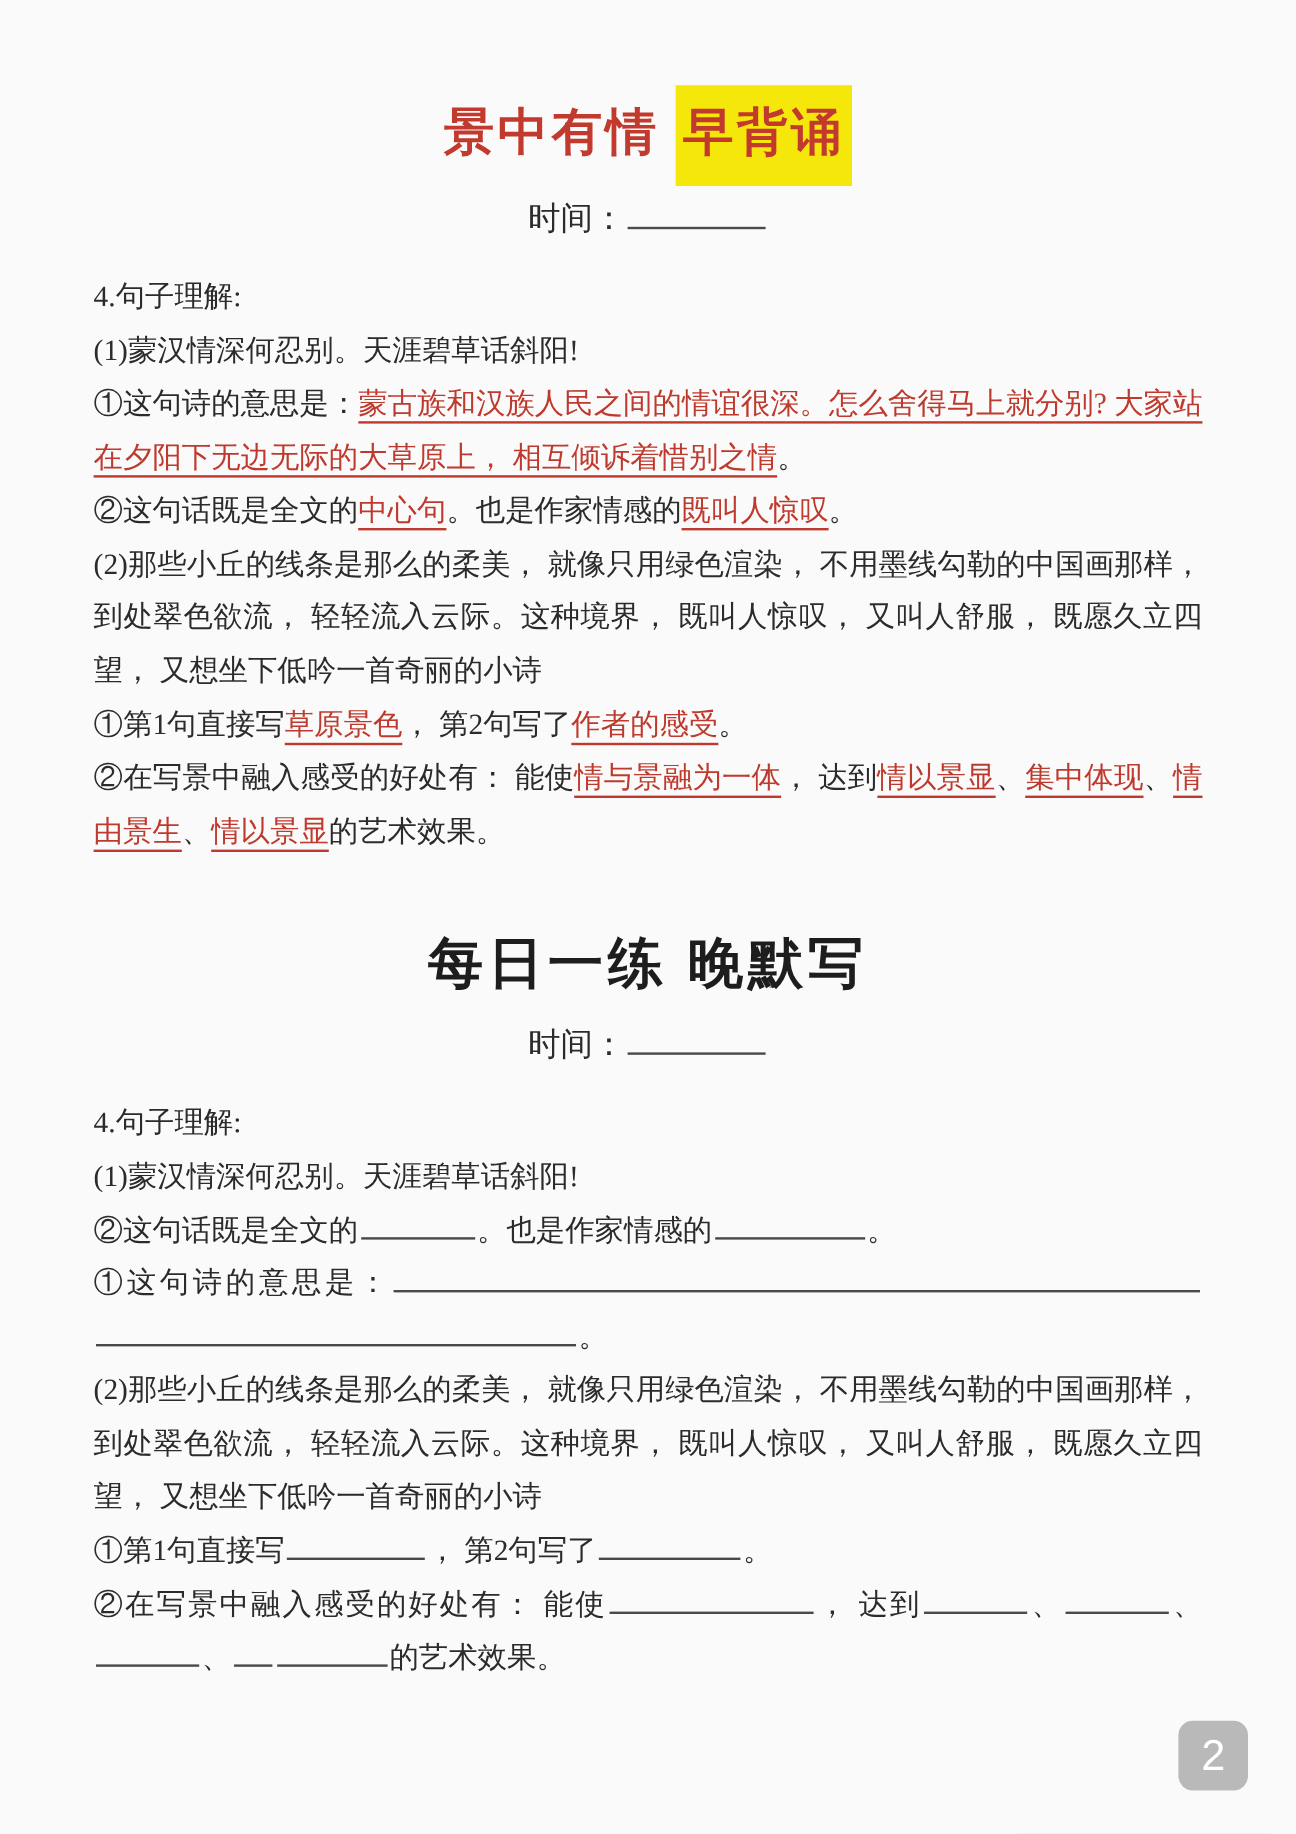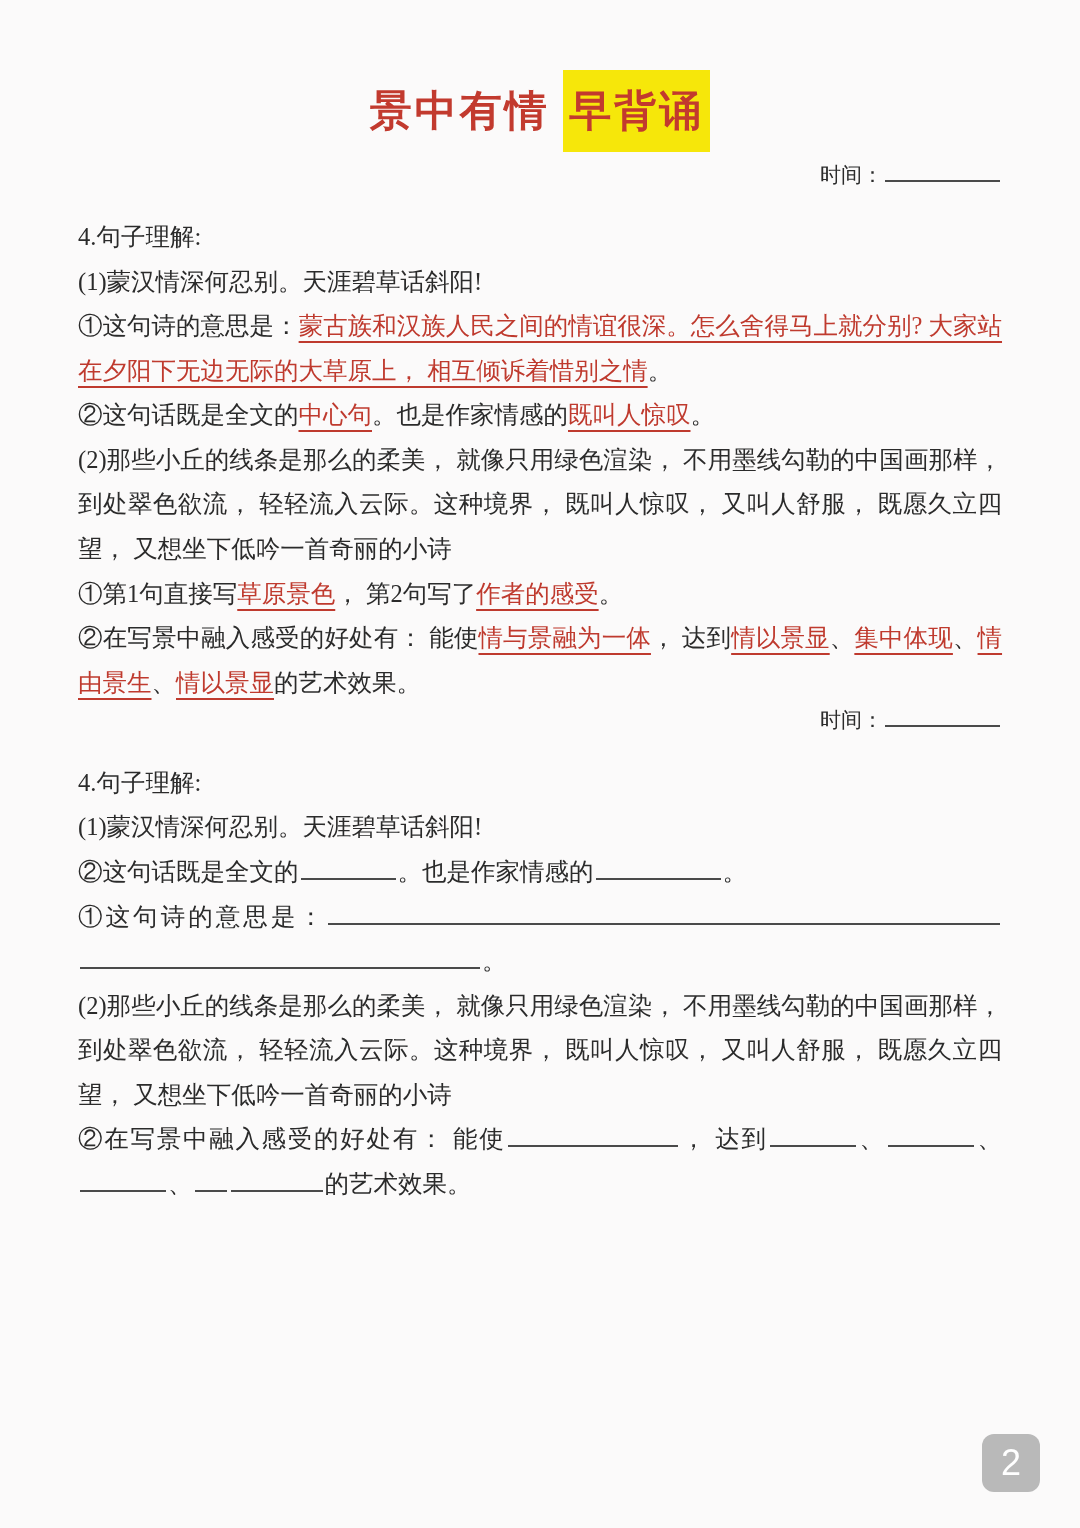--- a/index.html
+++ b/index.html
@@ -19,34 +19,35 @@
     font-size:42px;
     font-weight:700;
     letter-spacing:3px;
     color:#c23a2e;
     line-height:1.25;
     margin:0 0 22px 0;
   }
   .title1 .hl {
     background:#f6e70a;
     padding:18px 6px;
+    font-family:Liberation Mono, monospace;
   }
   .title2 {
     text-align:center;
     font-size:46px;
     font-weight:700;
     letter-spacing:4px;
     color:#1d1d1d;
     line-height:1.25;
     margin:58px 0 18px 0;
     font-family:"Liberation Sans", sans-serif;
   }
   .timeline {
-    text-align:right;
-    font-size:21px;
+    text-align:center;
+    font-size:27px;
     line-height:1.5;
     margin:0 0 24px 0;
     color:#2b2b2b;
   }
   .para {
     font-size:24.5px;
     line-height:1.82;
     text-align:justify;
     margin:0;
   }
@@ -90,25 +91,27 @@
   <div class="timeline"><span class="seg-n">时间：</span><span class="blank" style="width: 115px;"></span></div>
 
   <div class="para"><span class="seg-n">4.句子理解:</span></div>
   <div class="para"><span class="seg-n">(1)蒙汉情深何忍别。天涯碧草话斜阳!</span></div>
   <div class="para"><span class="seg-n">①这句诗的意思是：</span><span class="seg-r">蒙古族和汉族人民之间的情谊很深。怎么舍得马上就分别? 大家站在夕阳下无边无际的大草原上， 相互倾诉着惜别之情</span><span class="seg-n">。</span></div>
   <div class="para"><span class="seg-n">②这句话既是全文的</span><span class="seg-r">中心句</span><span class="seg-n">。也是作家情感的</span><span class="seg-r">既叫人惊叹</span><span class="seg-n">。</span></div>
   <div class="para"><span class="seg-n">(2)那些小丘的线条是那么的柔美， 就像只用绿色渲染， 不用墨线勾勒的中国画那样， 到处翠色欲流， 轻轻流入云际。这种境界， 既叫人惊叹， 又叫人舒服， 既愿久立四望， 又想坐下低吟一首奇丽的小诗</span></div>
   <div class="para"><span class="seg-n">①第1句直接写</span><span class="seg-r">草原景色</span><span class="seg-n">， 第2句写了</span><span class="seg-r">作者的感受</span><span class="seg-n">。</span></div>
   <div class="para"><span class="seg-n">②在写景中融入感受的好处有： 能使</span><span class="seg-r">情与景融为一体</span><span class="seg-n">， 达到</span><span class="seg-r">情以景显</span><span class="seg-n">、</span><span class="seg-r">集中体现</span><span class="seg-n">、</span><span class="seg-r">情由景生</span><span class="seg-n">、</span><span class="seg-r">情以景显</span><span class="seg-n">的艺术效果。</span></div>
 
+  <div class="title2">每日一练 晚默写</div>
 
   <div class="timeline"><span class="seg-n">时间：</span><span class="blank" style="width: 115px;"></span></div>
 
   <div class="para"><span class="seg-n">4.句子理解:</span></div>
   <div class="para"><span class="seg-n">(1)蒙汉情深何忍别。天涯碧草话斜阳!</span></div>
   <div class="para"><span class="seg-n">②这句话既是全文的</span><span class="blank" style="width: 95px;"></span><span class="seg-n">。也是作家情感的</span><span class="blank" style="width: 125px;"></span><span class="seg-n">。</span></div>
   <div class="para"><span class="seg-n">①这句诗的意思是：</span><span class="blank" style="width: 672px;"></span><span class="blank" style="width: 400px;"></span><span class="seg-n">。</span></div>
   <div class="para"><span class="seg-n">(2)那些小丘的线条是那么的柔美， 就像只用绿色渲染， 不用墨线勾勒的中国画那样， 到处翠色欲流， 轻轻流入云际。这种境界， 既叫人惊叹， 又叫人舒服， 既愿久立四望， 又想坐下低吟一首奇丽的小诗</span></div>
+  <div class="para"><span class="seg-n">①第1句直接写</span><span class="blank" style="width: 115px;"></span><span class="seg-n">， 第2句写了</span><span class="blank" style="width: 118px;"></span><span class="seg-n">。</span></div>
   <div class="para"><span class="seg-n">②在写景中融入感受的好处有： 能使</span><span class="blank" style="width: 170px;"></span><span class="seg-n">， 达到</span><span class="blank" style="width: 86px;"></span><span class="seg-n">、</span><span class="blank" style="width: 86px;"></span><span class="seg-n">、</span><span class="blank" style="width: 86px;"></span><span class="seg-n">、</span><span class="blank" style="width: 32px;"></span><span class="blank" style="width: 92px;"></span><span class="seg-n">的艺术效果。</span></div>
 
   <div class="page-number">2</div>
 
 </div>
 
 </body></html>

